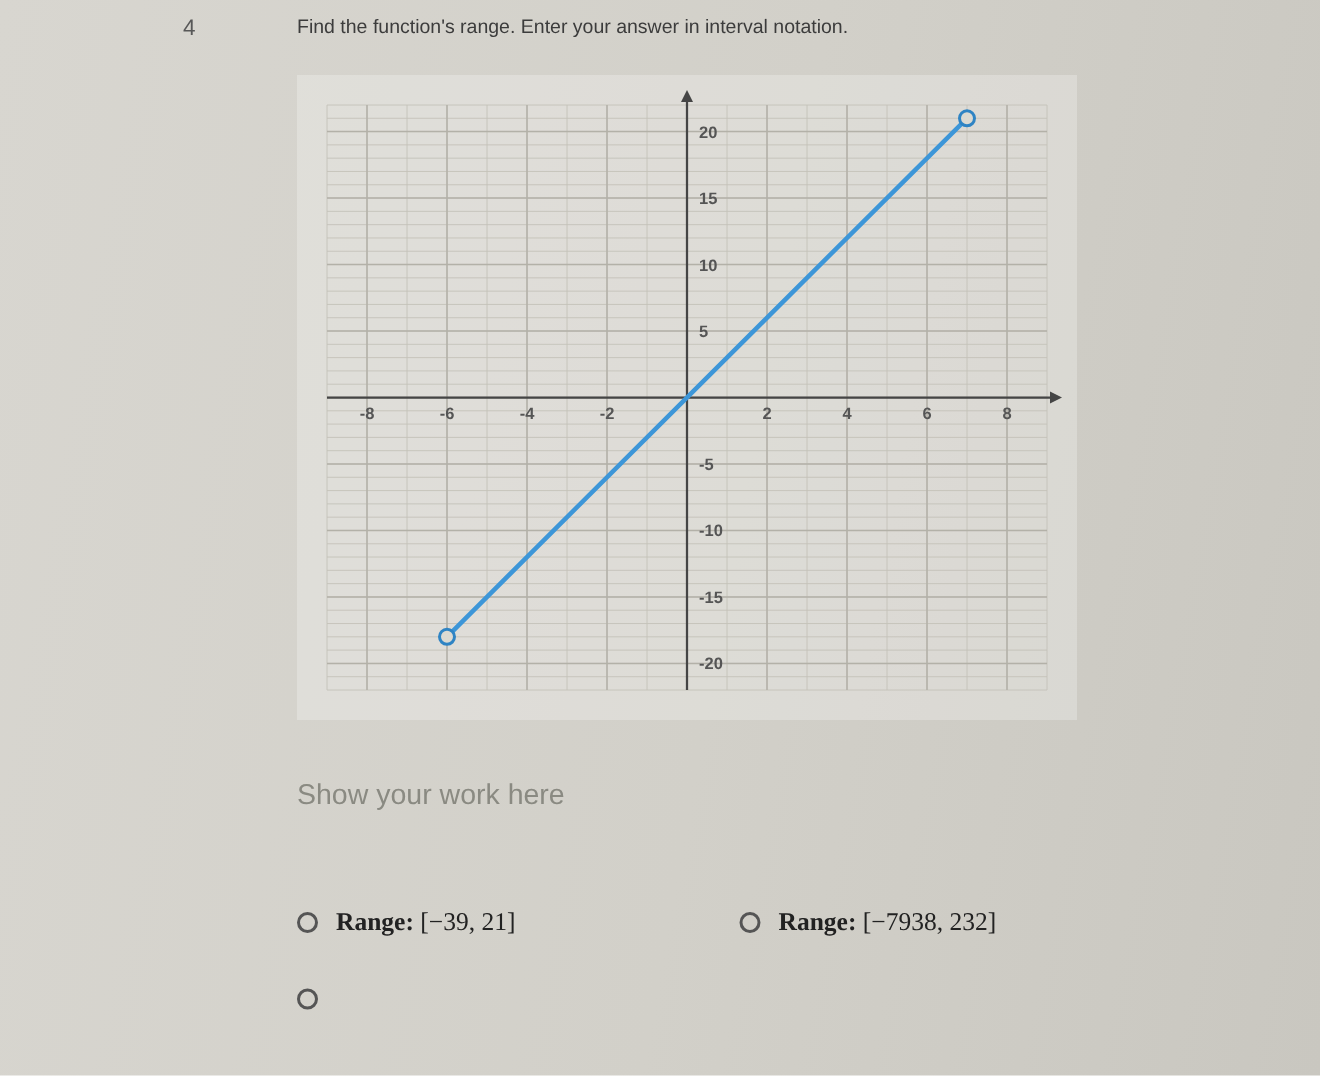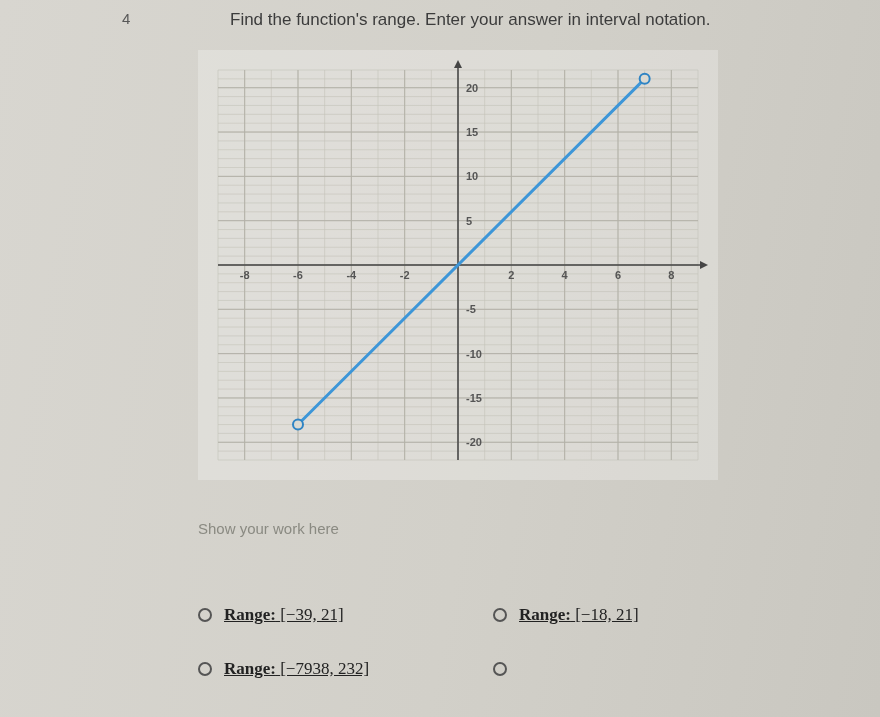--- a/index.html
+++ b/index.html
@@ -21,23 +21,22 @@
     position: absolute;
     left: 122px;
     top: 10px;
     font-size: 15px;
     color: #585858;
   }
   .prompt {
     position: absolute;
     left: 198px;
     top: 10px;
-    font-size: 17px;
+    font-size: 13px;
     color: #3c3c3c;
-    margin-left: 32px;
   }
   .chart-wrap {
     position: absolute;
     left: 198px;
     top: 50px;
     width: 520px;
     height: 430px;
     background: rgba(255,255,255,0.25);
   }
   svg.chart { display:block; }
@@ -46,21 +45,21 @@
   .axis { stroke: #454545; stroke-width: 1.5; }
   .tick { font-size: 11px; fill: #555; font-family: Arial, sans-serif; font-weight: 600; }
   .funcline { stroke: #3d96d8; stroke-width: 3; fill: none; stroke-linecap: round; }
   .endpoint-stroke { stroke: #2f84c4; stroke-width: 2; }
   .endpoint-fill-open { fill: #dcdad2; }
 
   .show-work {
     position: absolute;
     left: 198px;
     top: 520px;
-    font-size: 15px;
+    font-size: 19px;
     color: #8a8a82;
   }
   .choices {
     position: absolute;
     left: 198px;
     top: 605px;
     width: 560px;
     display: grid;
     grid-template-columns: 1fr 1fr;
     row-gap: 34px;
@@ -77,21 +76,20 @@
     height: 14px;
     border: 2px solid #555;
     border-radius: 50%;
     flex: 0 0 14px;
     background: transparent;
   }
   .choice-text {
     font-family: Georgia, "Times New Roman", serif;
     font-size: 17px;
     color: #222;
-    text-decoration: underline;
   }
   .choice-text .label { font-weight: 700; }
 </style>
 </head>
 <body>
 
 <div class="page">
 
   <div class="qnum">4</div>
   <div class="prompt">Find the function's range. Enter your answer in interval notation.</div>
@@ -223,27 +221,20 @@
       <span class="radio"></span>
       <span class="choice-text">
         <span class="label">Range:</span>
         <span>[−39, 21]</span>
       </span>
     </div>
     <div class="choice">
       <span class="radio"></span>
       <span class="choice-text">
         <span class="label">Range:</span>
-        <span>[−18, 21]</span>
-      </span>
-    </div>
-    <div class="choice">
-      <span class="radio"></span>
-      <span class="choice-text">
-        <span class="label">Range:</span>
         <span>[−7938, 232]</span>
       </span>
     </div>
     <div class="choice">
       <span class="radio"></span>
     </div>
   </div>
 
 </div>
 

